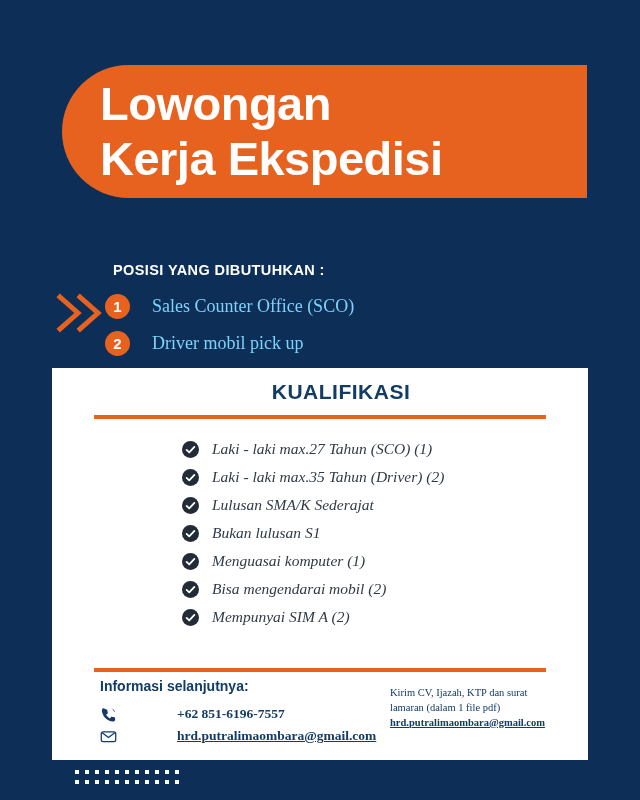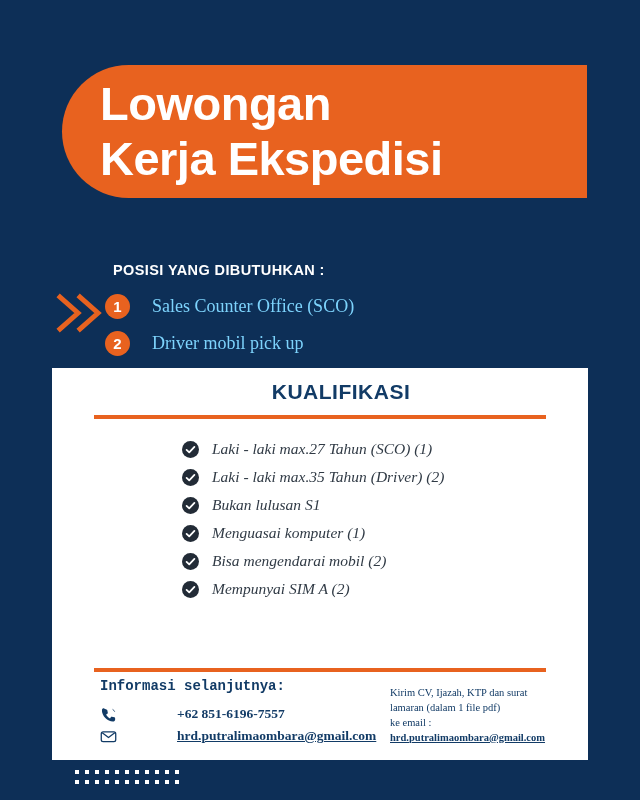--- a/index.html
+++ b/index.html
@@ -154,21 +154,21 @@
     width: 536px;
     height: 92px;
   }
   .contact-left {
     position: absolute;
     left: 48px;
     top: 10px;
   }
   .contact-heading {
     color: #123b66;
-    font-family: Liberation Mono, monospace;
+    font-family: Liberation Sans, sans-serif;
     font-weight: bold;
     font-size: 14px;
     margin-bottom: 9px;
   }
   .contact-row {
     display: flex;
     align-items: center;
     height: 22px;
     gap: 48px;
   }
@@ -264,20 +264,27 @@
         <circle cx="10" cy="10" r="10" fill="#222b36"></circle>
         <polyline points="5.4,10.4 8.5,13.4 14.6,6.9" fill="none" stroke="#ffffff" stroke-width="2.1" stroke-linecap="round" stroke-linejoin="round"></polyline>
       </svg>
       <span class="qual-text">Laki - laki max.35 Tahun (Driver) (2)</span>
     </li>
     <li class="qual-item">
       <svg class="check-icon" viewBox="0 0 20 20">
         <circle cx="10" cy="10" r="10" fill="#222b36"></circle>
         <polyline points="5.4,10.4 8.5,13.4 14.6,6.9" fill="none" stroke="#ffffff" stroke-width="2.1" stroke-linecap="round" stroke-linejoin="round"></polyline>
       </svg>
+      <span class="qual-text">Lulusan SMA/K Sederajat</span>
+    </li>
+    <li class="qual-item">
+      <svg class="check-icon" viewBox="0 0 20 20">
+        <circle cx="10" cy="10" r="10" fill="#222b36"></circle>
+        <polyline points="5.4,10.4 8.5,13.4 14.6,6.9" fill="none" stroke="#ffffff" stroke-width="2.1" stroke-linecap="round" stroke-linejoin="round"></polyline>
+      </svg>
       <span class="qual-text">Bukan lulusan S1</span>
     </li>
     <li class="qual-item">
       <svg class="check-icon" viewBox="0 0 20 20">
         <circle cx="10" cy="10" r="10" fill="#222b36"></circle>
         <polyline points="5.4,10.4 8.5,13.4 14.6,6.9" fill="none" stroke="#ffffff" stroke-width="2.1" stroke-linecap="round" stroke-linejoin="round"></polyline>
       </svg>
       <span class="qual-text">Menguasai komputer (1)</span>
     </li>
     <li class="qual-item">
@@ -315,21 +322,20 @@
           <rect x="1.5" y="4.5" width="17" height="11.5" rx="2.2" fill="none" stroke="#123b66" stroke-width="1.5"></rect>
           <polyline points="2.6,5.6 10,11.2 17.4,5.6" fill="none" stroke="#123b66" stroke-width="1.5" stroke-linejoin="round"></polyline>
         </svg>
         <span class="contact-value link">hrd.putralimaombara@gmail.com</span>
       </div>
     </div>
 
     <div class="contact-right">
       <div>Kirim CV, Ijazah, KTP dan surat</div>
       <div>lamaran (dalam 1 file pdf)</div>
-      <div>ke email :</div>
       <div class="email-link">hrd.putralimaombara@gmail.com</div>
     </div>
   </div>
 </div>
 
 <div class="dot-grid">
   <div class="dot"></div>
   <div class="dot"></div>
   <div class="dot"></div>
   <div class="dot"></div>

